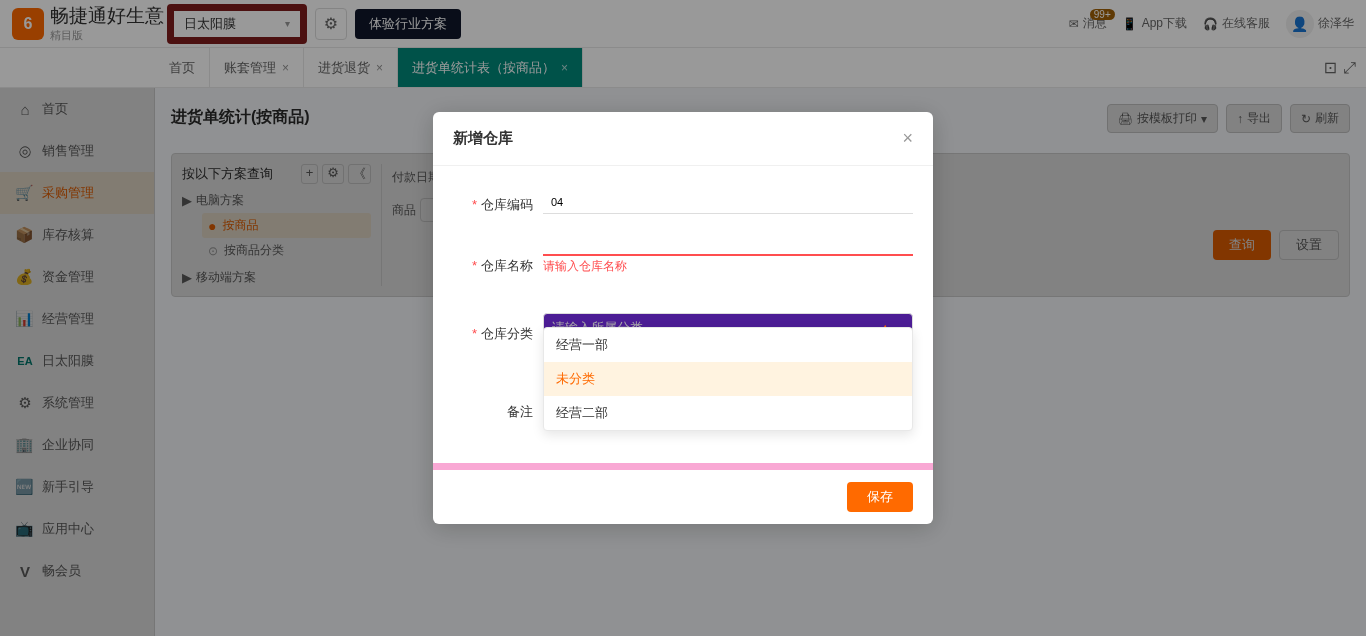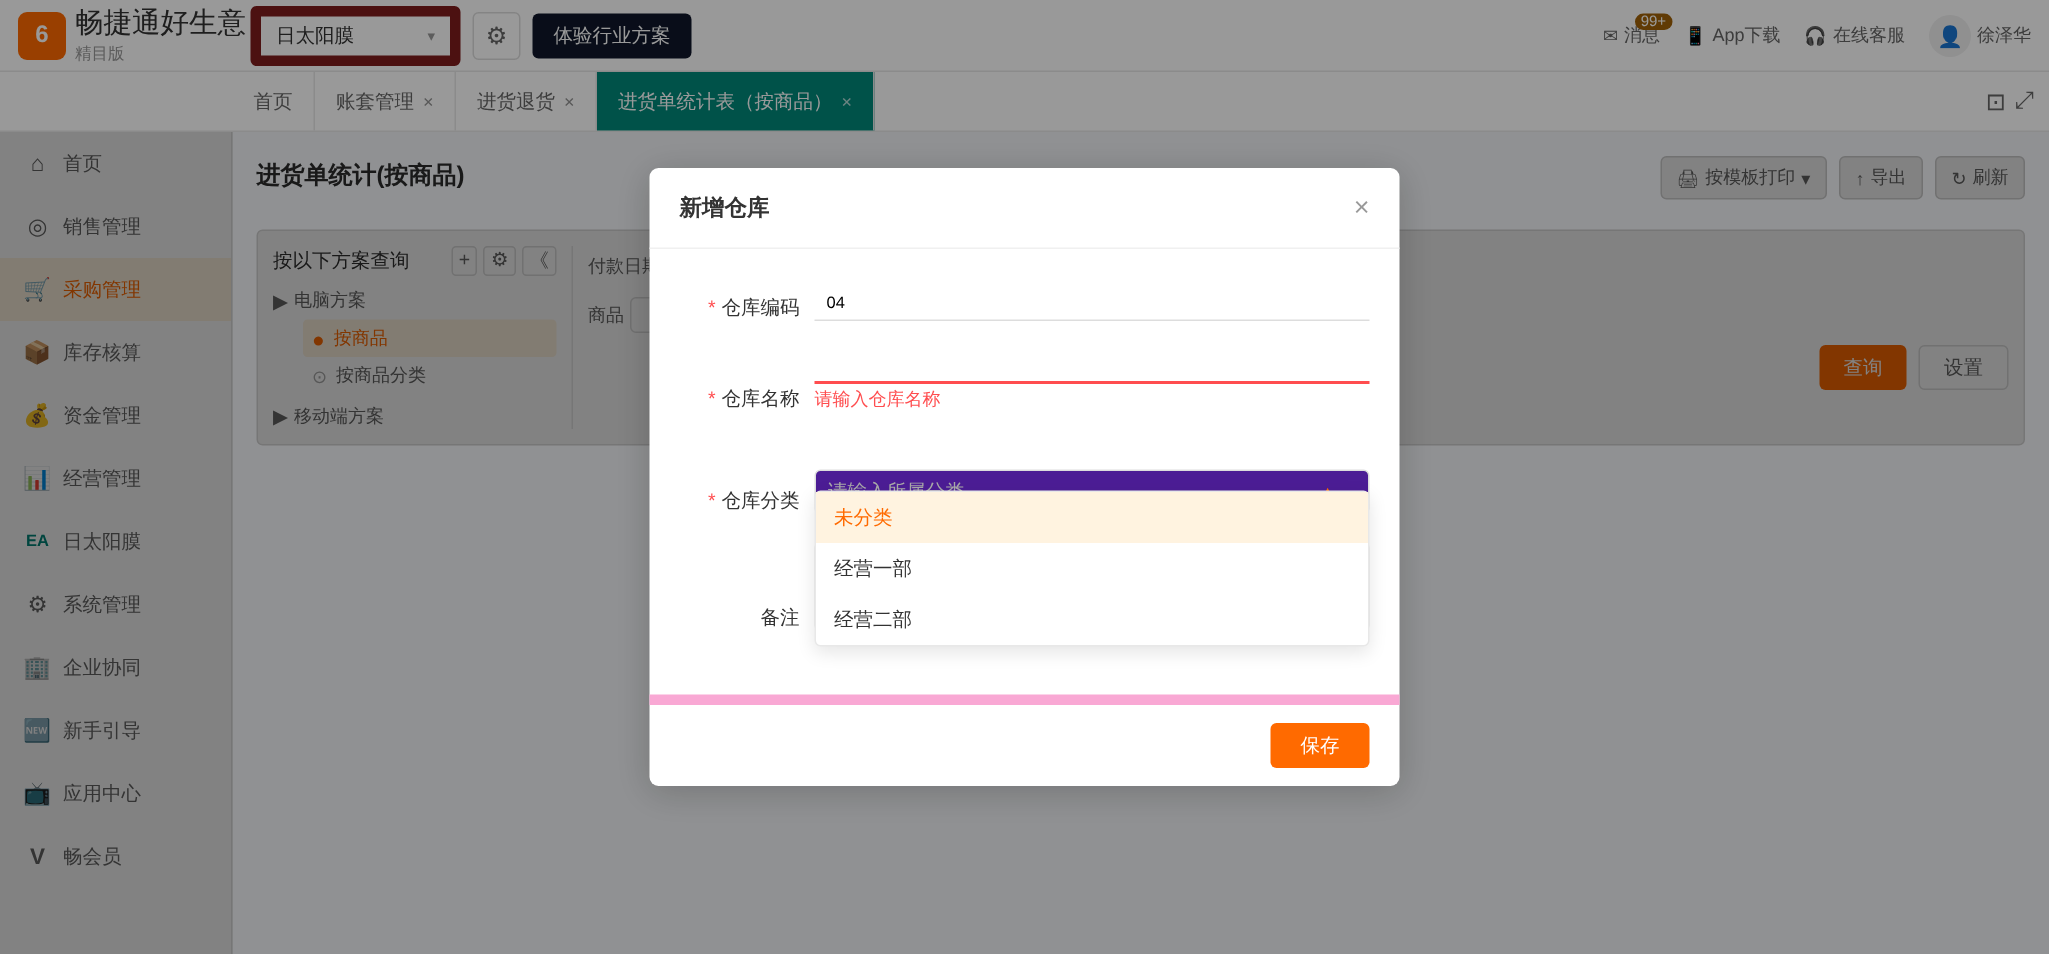--- a/index.html
+++ b/index.html
@@ -491,22 +491,22 @@
 
       <div class="form-row">
         <label class="form-label required">仓库分类</label>
         <div class="form-select-wrapper">
           <div class="form-select-input">
             <span style="color:#aaa; font-size:13px;">请输入所属分类</span>
             <span class="select-arrow">▲</span>
           </div>
 
           <div class="dropdown-list">
+            <div class="dropdown-item">经营一部</div>
             <div class="dropdown-item selected">未分类</div>
-            <div class="dropdown-item">经营一部</div>
             <div class="dropdown-item">经营二部</div>
           </div>
         </div>
       </div>
 
       <div class="form-row">
         <label class="form-label">备注</label>
         <textarea class="form-textarea" style=""></textarea>
       </div>
     </div>

